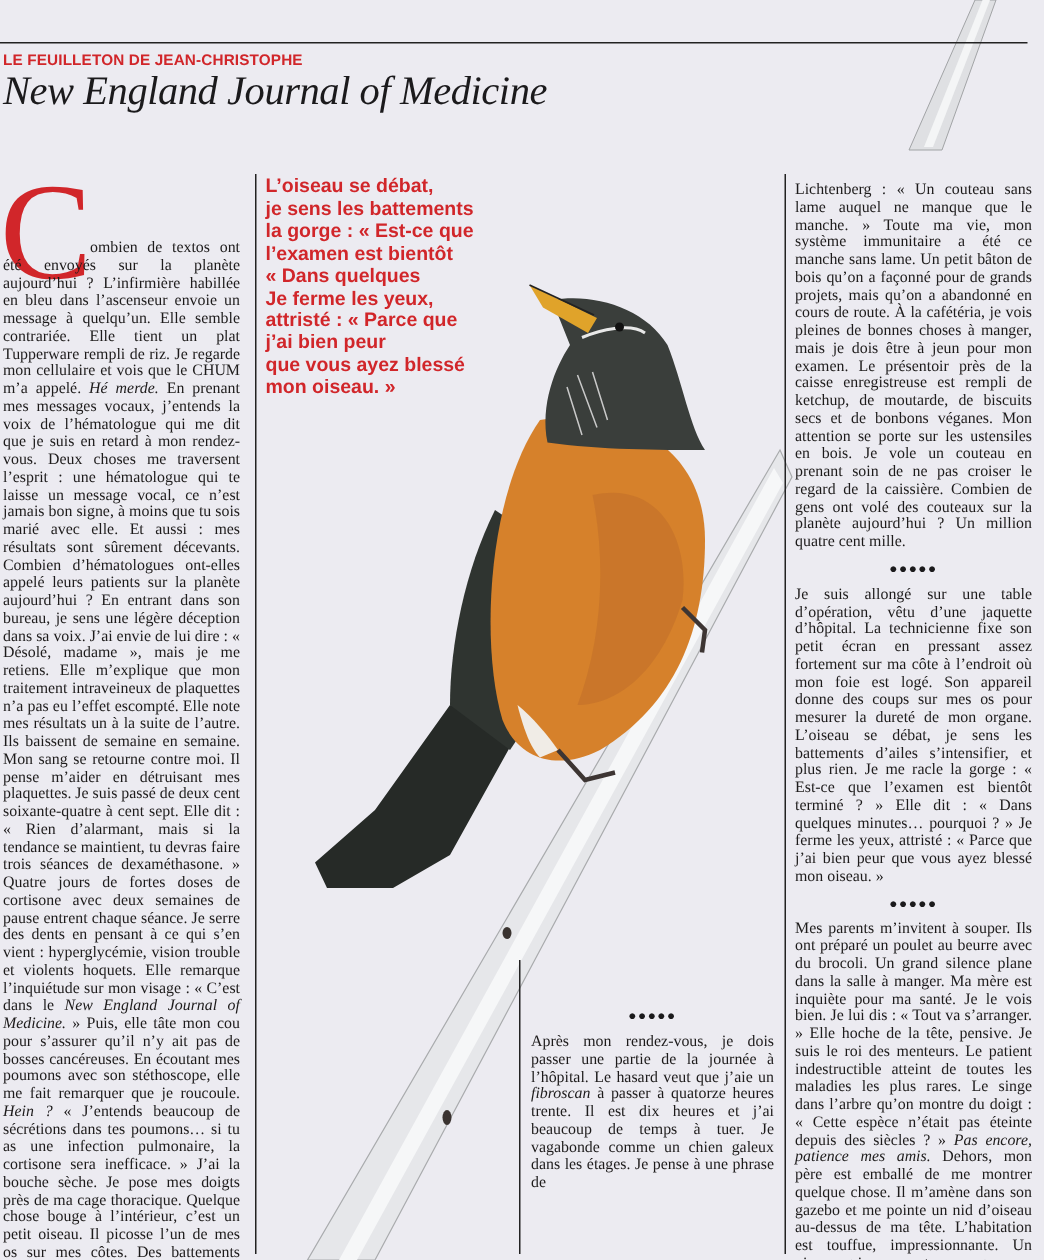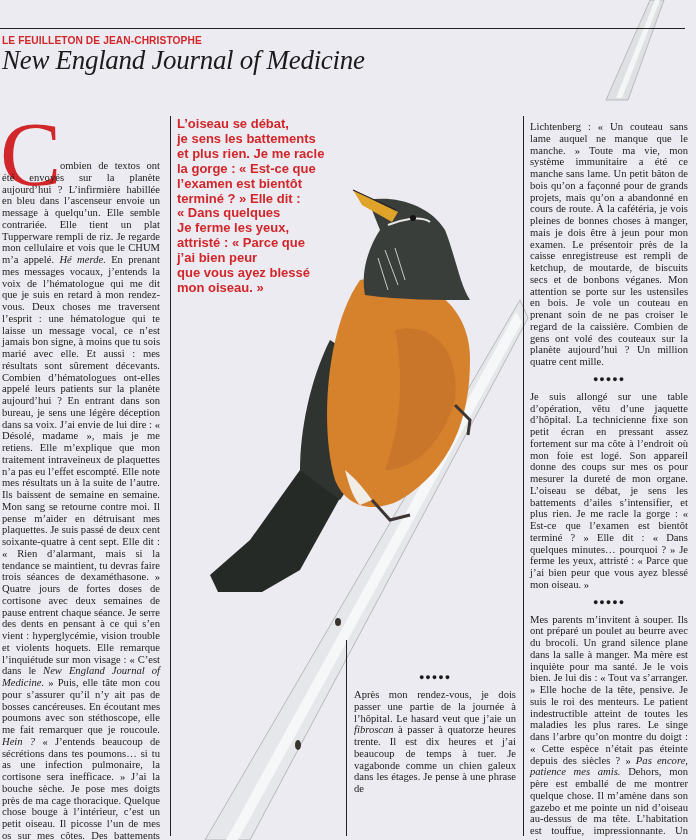--- a/index.html
+++ b/index.html
@@ -105,24 +105,22 @@
 
 <div class="col col1">
   <p style="text-indent:58px;">
     <span>ombien de textos ont été envoyés sur la planète aujourd’hui ? L’infirmière habillée en bleu dans l’ascenseur envoie un message à quelqu’un. Elle semble contrariée. Elle tient un plat Tupperware rempli de riz. Je regarde mon cellulaire et vois que le CHUM m’a appelé. </span><i>Hé merde.</i><span> En prenant mes messages vocaux, j’entends la voix de l’hématologue qui me dit que je suis en retard à mon rendez-vous. Deux choses me traversent l’esprit : une hématologue qui te laisse un message vocal, ce n’est jamais bon signe, à moins que tu sois marié avec elle. Et aussi : mes résultats sont sûrement décevants. Combien d’hématologues ont-elles appelé leurs patients sur la planète aujourd’hui ? En entrant dans son bureau, je sens une légère déception dans sa voix. J’ai envie de lui dire : « Désolé, madame », mais je me retiens. Elle m’explique que mon traitement intraveineux de plaquettes n’a pas eu l’effet escompté. Elle note mes résultats un à la suite de l’autre. Ils baissent de semaine en semaine. Mon sang se retourne contre moi. Il pense m’aider en détruisant mes plaquettes. Je suis passé de deux cent soixante-quatre à cent sept. Elle dit : « Rien d’alarmant, mais si la tendance se maintient, tu devras faire trois séances de dexaméthasone. » Quatre jours de fortes doses de cortisone avec deux semaines de pause entrent chaque séance. Je serre des dents en pensant à ce qui s’en vient : hyperglycémie, vision trouble et violents hoquets. Elle remarque l’inquiétude sur mon visage : « C’est dans le </span><i>New England Journal of Medicine.</i><span> » Puis, elle tâte mon cou pour s’assurer qu’il n’y ait pas de bosses cancéreuses. En écoutant mes poumons avec son stéthoscope, elle me fait remarquer que je roucoule. </span><i>Hein ?</i><span> « J’entends beaucoup de sécrétions dans tes poumons… si tu as une infection pulmonaire, la cortisone sera inefficace. » J’ai la bouche sèche. Je pose mes doigts près de ma cage thoracique. Quelque chose bouge à l’intérieur, c’est un petit oiseau. Il picosse l’un de mes os sur mes côtes. Des battements d’ailes frôlent mon intestin. J’avance une hypothèse en changeant de sujet : « Le problème avec mes plaquettes… c’est le cancer, c’est ça ? » Elle secoue la tête rapidement en remontant ses petites</span>
   </p>
 </div>
 
 <div class="pullquote">
   <span>L’oiseau se débat,</span>
   <span>je sens les battements</span>
-  <span>et plus rien. Je me racle</span>
   <span>la gorge : « Est-ce que</span>
   <span>l’examen est bientôt</span>
-  <span>terminé ? » Elle dit :</span>
   <span>« Dans quelques</span>
   <span>Je ferme les yeux,</span>
   <span>attristé : « Parce que</span>
   <span>j’ai bien peur</span>
   <span>que vous ayez blessé</span>
   <span>mon oiseau. »</span>
 </div>
 
 <div class="col col3a">
   <div class="dots">●●●●●</div>

